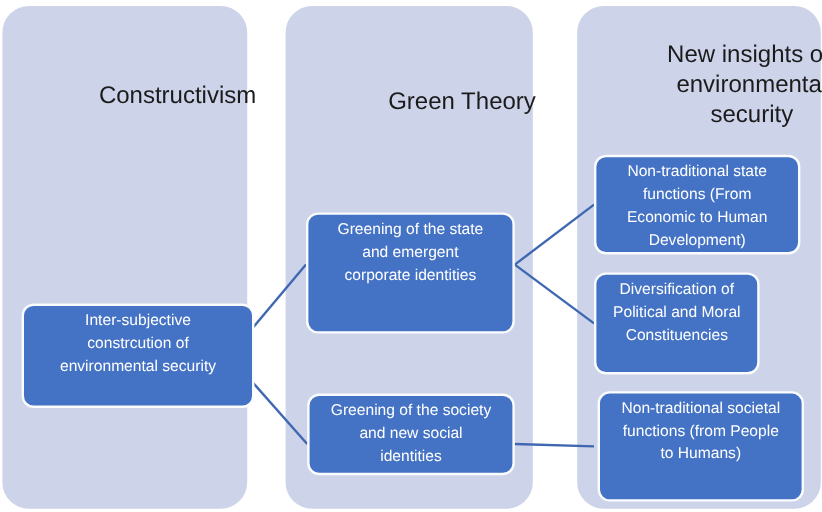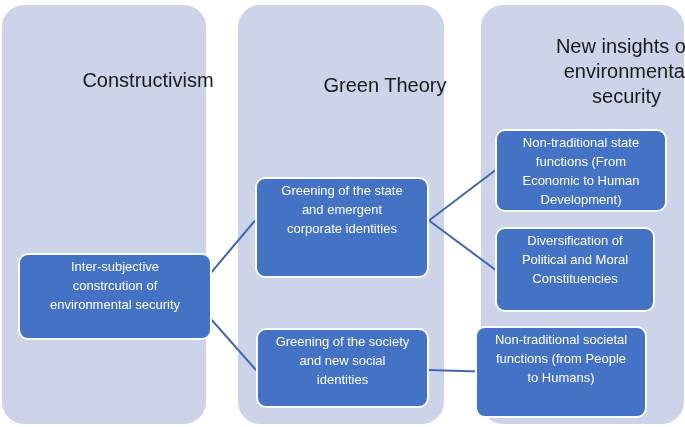--- a/index.html
+++ b/index.html
@@ -69,24 +69,24 @@
   }
   .node-text {
     color: #ffffff;
     font-size: 13px;
     line-height: 19px;
     text-align: center;
     white-space: pre-line;
   }
   .node-a { left: 18px;  top: 253px; width: 194px; height: 87px; }
   .node-b { left: 255px; top: 177px; width: 174px; height: 101px; }
-  .node-c { left: 256px; top: 328px; width: 173px; height: 80px; }
+  .node-c { left: 256px; top: 328px; width: 173px; height: 68px; }
   .node-d { left: 495px; top: 129px; width: 172px; height: 83px; }
-  .node-e { left: 495px; top: 227px; width: 160px; height: 85px; }
-  .node-f { left: 475px; top: 326px; width: 172px; height: 92px; }
+  .node-e { left: 495px; top: 227px; width: 138px; height: 85px; }
+  .node-f { left: 498px; top: 326px; width: 172px; height: 92px; }
 </style>
 </head>
 <body>
 
 <div class="stage">
 
   <section class="column col-1">
     <h2 class="col-title">Constructivism</h2>
   </section>
 

